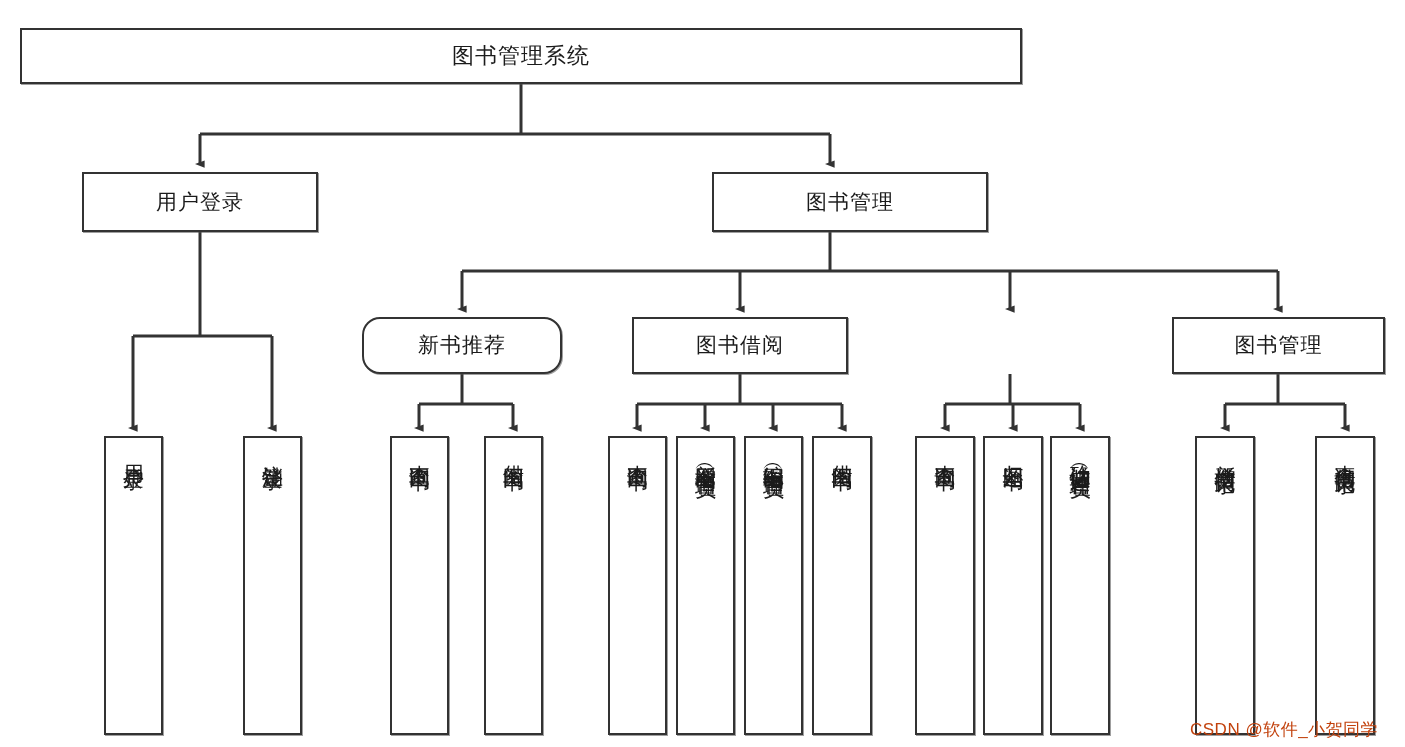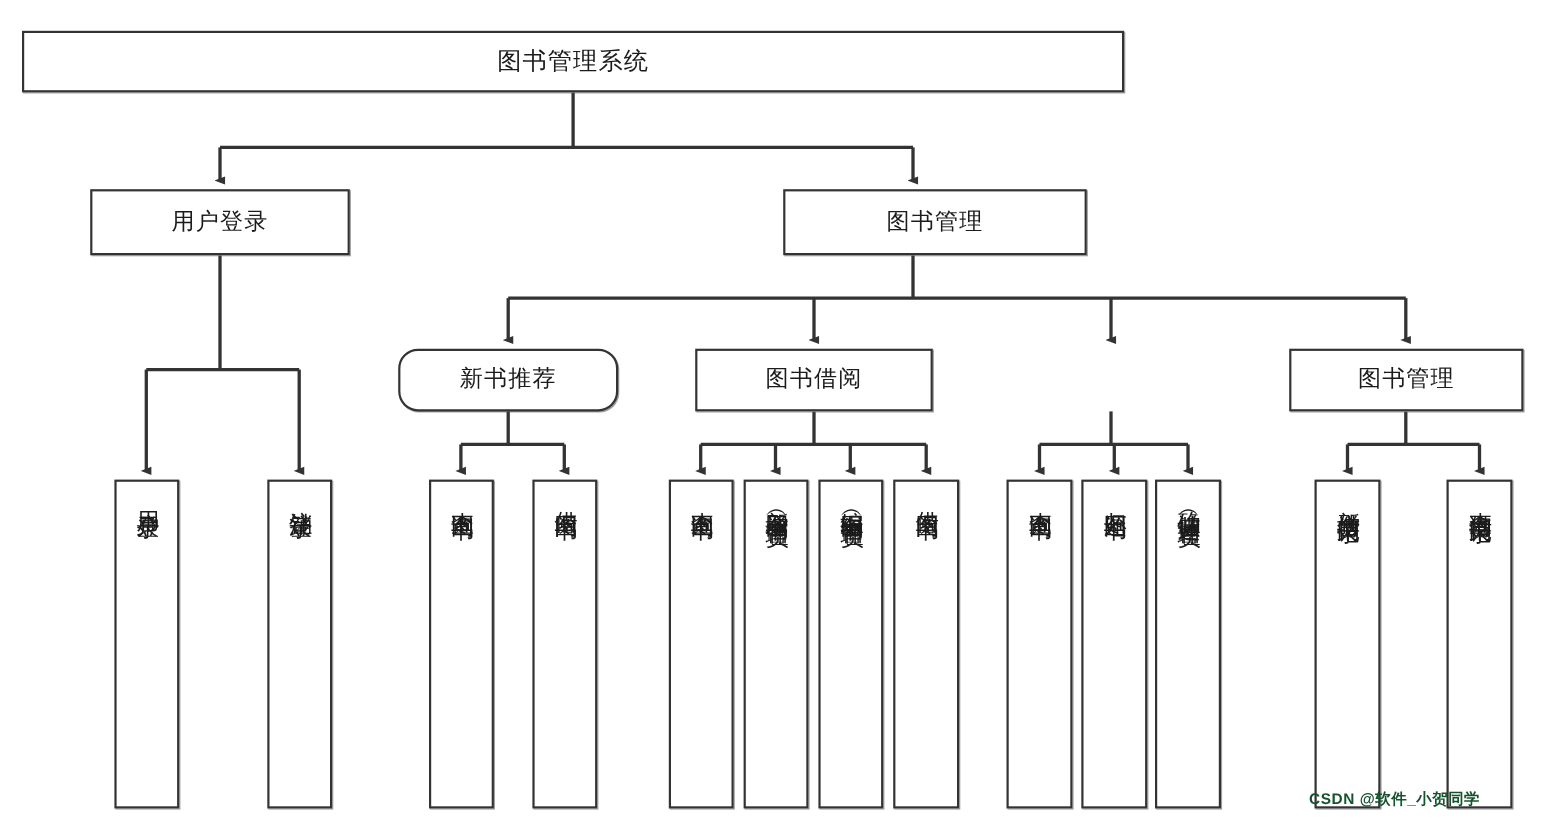--- a/index.html
+++ b/index.html
@@ -53,26 +53,25 @@
     writing-mode: vertical-rl;
     text-orientation: upright;
     font-size: 21px;
     line-height: 1.05;
     letter-spacing: 2px;
     white-space: normal;
     max-height: 285px;
   }
   .watermark {
     position: absolute;
-    font-size: 14px;
-    color: #14532d;
+    font-size: 17px;
+    color: #c2410c;
     letter-spacing: 0.5px;
     white-space: nowrap;
     user-select: none;
-    font-weight: bold;
   }
 </style>
 </head>
 <body>
 
 <div id="canvas">
 
   <svg class="wires" viewBox="0 0 1405 747" xmlns="http://www.w3.org/2000/svg">
     <defs>
       <marker id="arrow" markerWidth="10" markerHeight="10" refX="4.2" refY="5" orient="auto" markerUnits="userSpaceOnUse">

